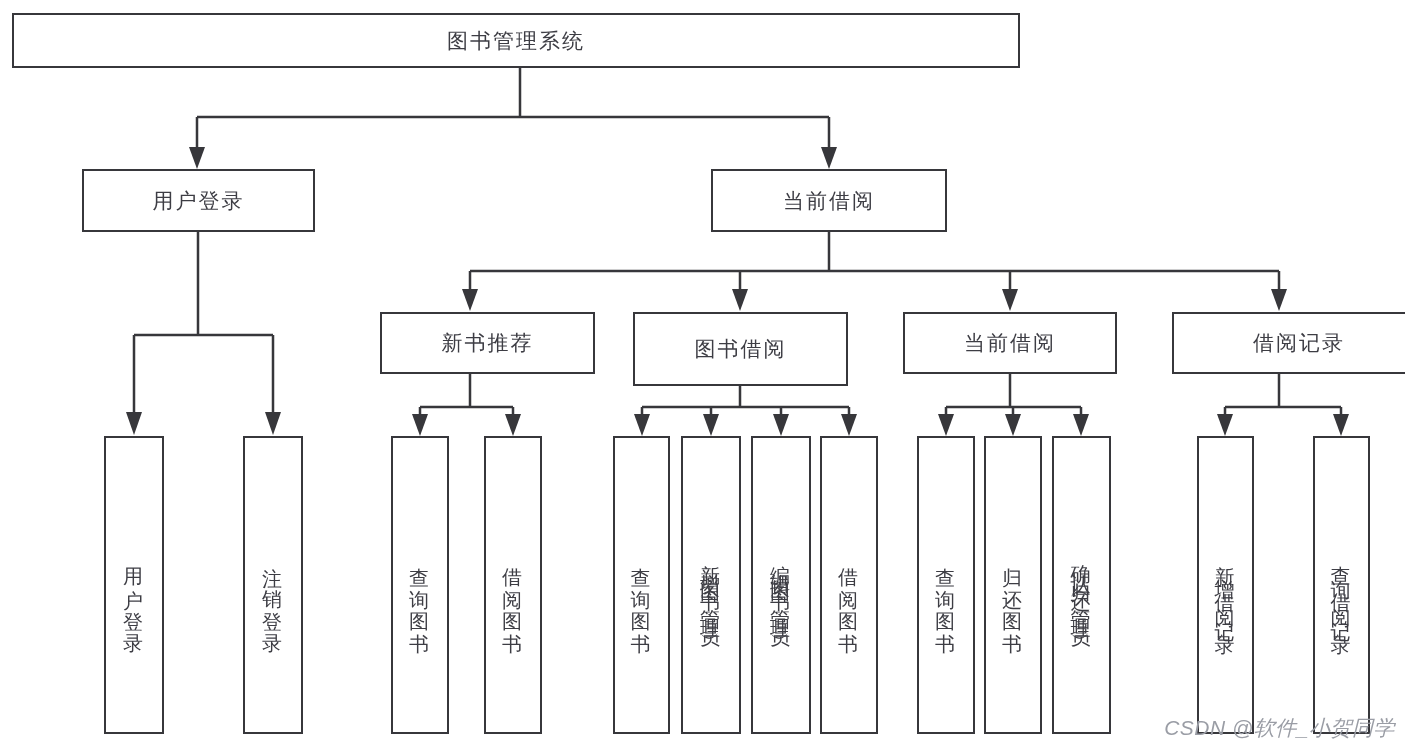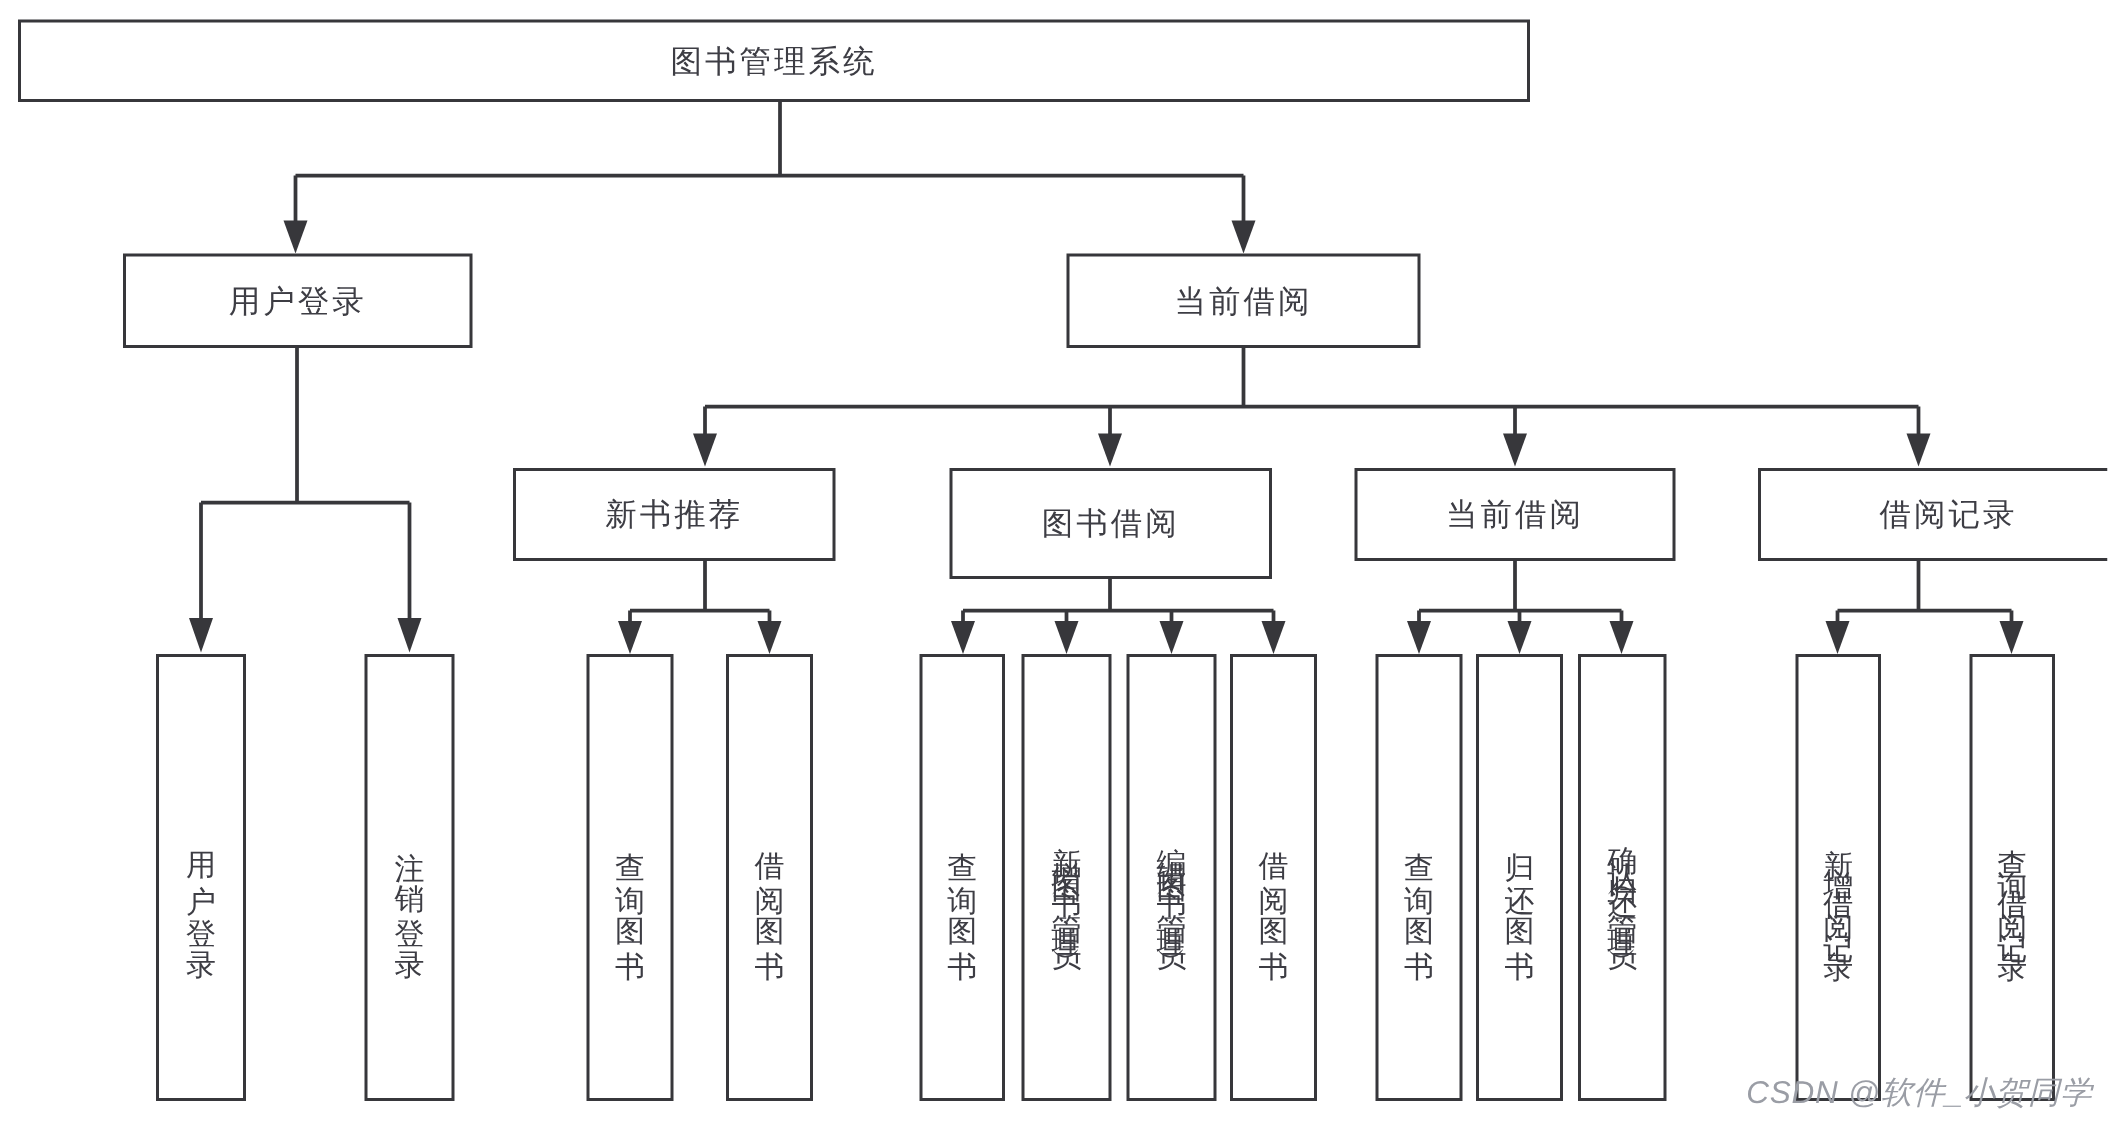--- a/index.html
+++ b/index.html
@@ -106,21 +106,21 @@
     <span class="hlabel">图书管理系统</span>
   </div>
 
   <div class="box" style="left:82px; top:169px; width:233px; height:63px;">
     <span class="hlabel">用户登录</span>
   </div>
   <div class="box" style="left:711px; top:169px; width:236px; height:63px;">
     <span class="hlabel">当前借阅</span>
   </div>
 
-  <div class="box" style="left:342px; top:312px; width:215px; height:62px;">
+  <div class="box" style="left:380px; top:312px; width:215px; height:62px;">
     <span class="hlabel">新书推荐</span>
   </div>
   <div class="box" style="left:633px; top:312px; width:215px; height:74px;">
     <span class="hlabel">图书借阅</span>
   </div>
   <div class="box" style="left:903px; top:312px; width:214px; height:62px;">
     <span class="hlabel">当前借阅</span>
   </div>
   <div class="box" style="left:1172px; top:312px; width:254px; height:62px;">
     <span class="hlabel">借阅记录</span>

